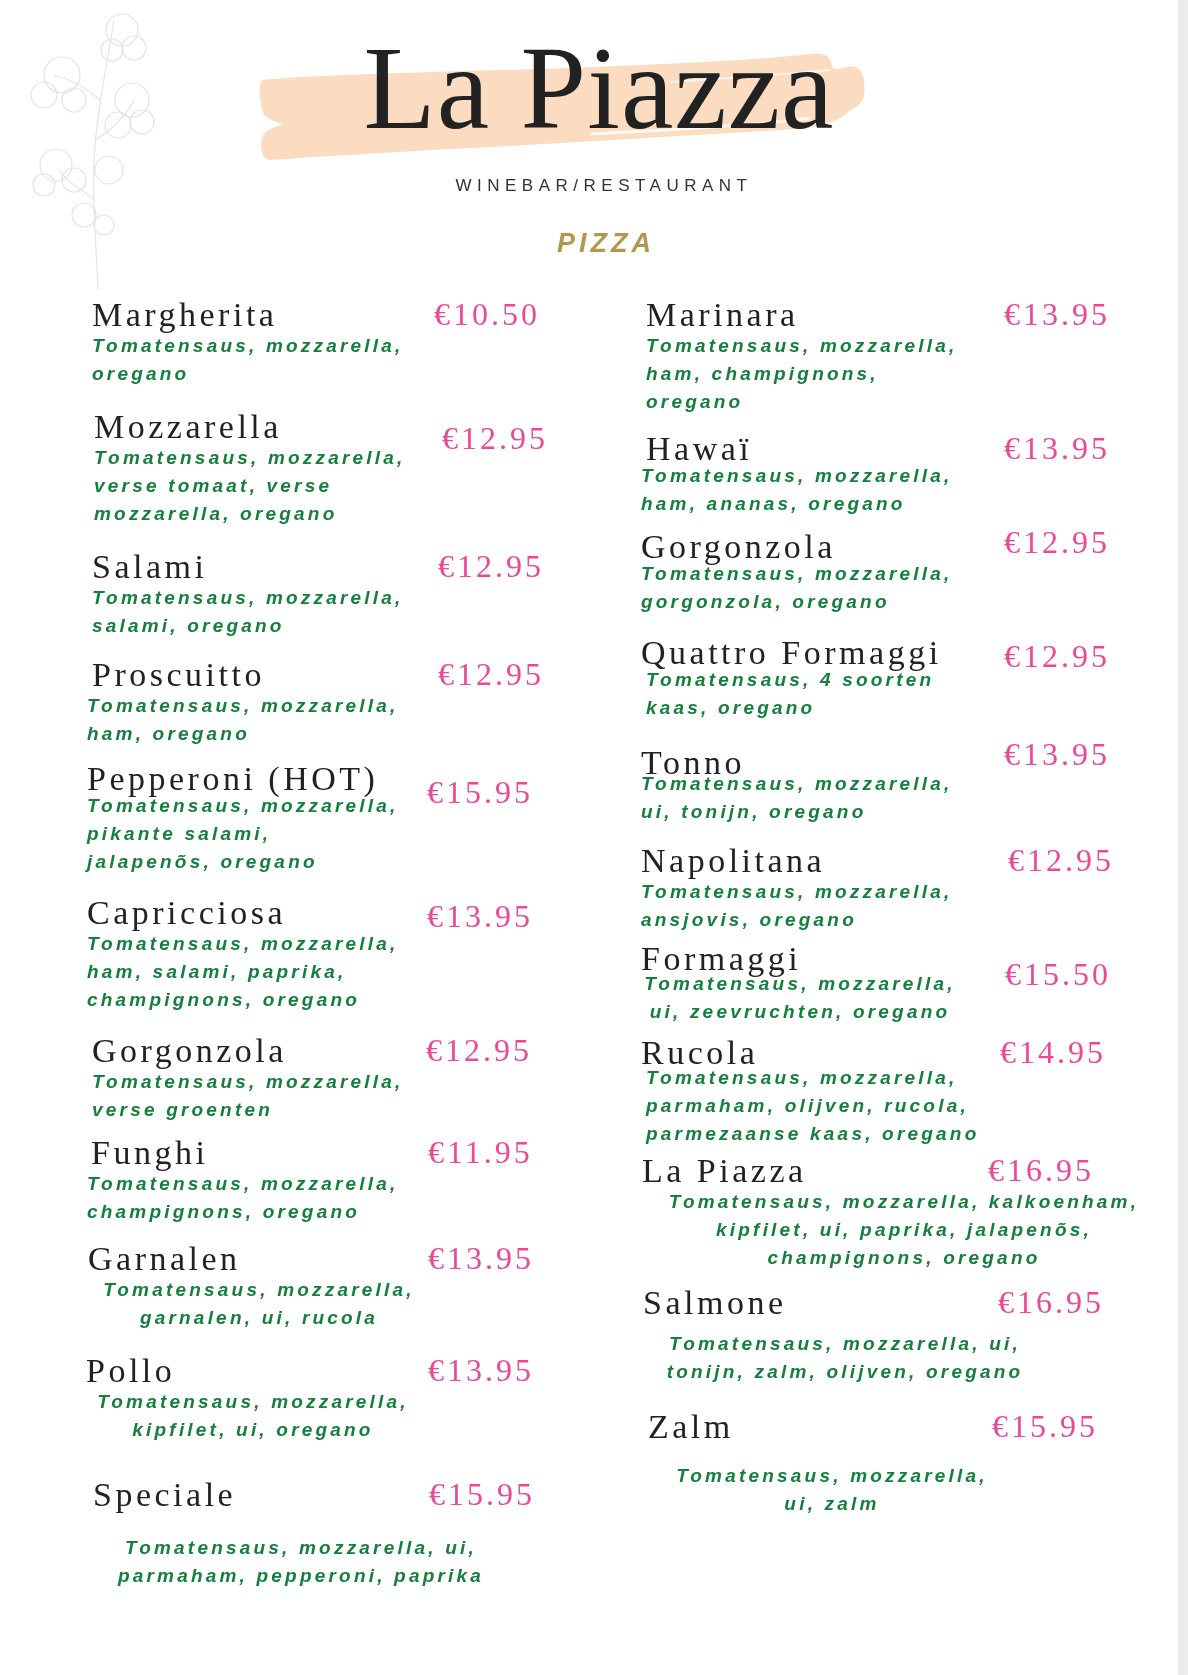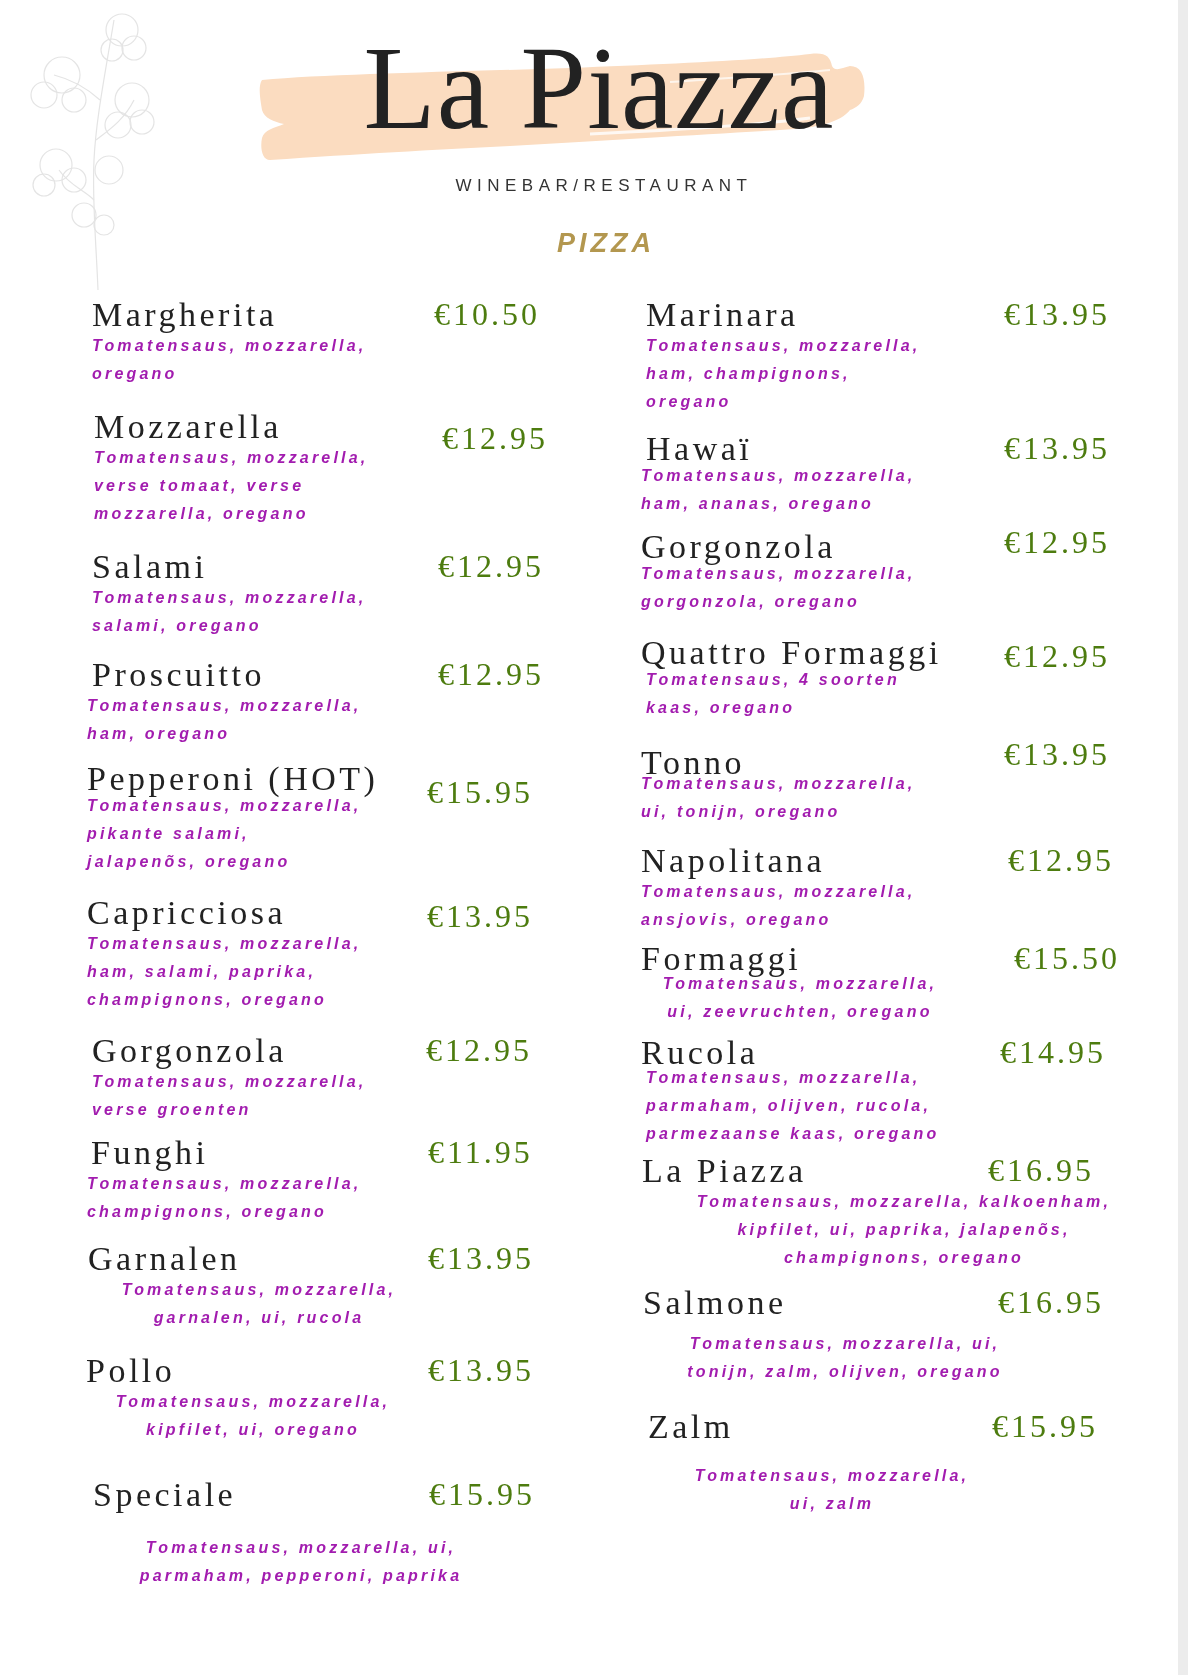--- a/index.html
+++ b/index.html
@@ -35,27 +35,27 @@
       font-size: 27px; letter-spacing: 4px; color: #b3974f; padding-left: 12px;
     }
     .item { position: absolute; }
     .name {
       position: absolute; left: 0; top: 0; white-space: nowrap;
       font-family: "Liberation Serif", serif; font-size: 34px; color: #222222;
       letter-spacing: 3.5px; line-height: 1;
     }
     .price {
       position: absolute; top: 0; white-space: nowrap;
-      font-family: "Liberation Serif", serif; font-size: 32px; color: #4d7c0f;
+      font-family: "Liberation Serif", serif; font-size: 32px; color: #ec4899;
       letter-spacing: 3px; line-height: 1;
     }
     .desc {
       position: absolute; white-space: pre; line-height: 28px;
       font-family: "Liberation Sans", sans-serif; font-weight: bold; font-style: italic;
-      font-size: 16px; letter-spacing: 3.2px; color: #a21caf;
+      font-size: 19px; letter-spacing: 3.2px; color: #15803d;
     }
     .desc.center { text-align: center; }
   </style>
 </head>
 <body>
 
 <div class="edge"></div>
 
 <svg class="herb" viewBox="0 0 150 290" fill="none" stroke="#e4e4e4" stroke-width="1.2">
   <path d="M84 290 C82 240 78 200 80 160 C82 120 90 80 100 20"></path>
@@ -209,21 +209,21 @@
 
 <div class="item" style="left:641px; top:844px;">
   <div class="name">Napolitana</div>
   <div class="price" style="left:367px;">€12.95</div>
   <div class="desc" style="left:0; top:34px;">Tomatensaus, mozzarella,
 ansjovis, oregano</div>
 </div>
 
 <div class="item" style="left:641px; top:942px;">
   <div class="name">Formaggi</div>
-  <div class="price" style="left:373px;">€15.50</div>
+  <div class="price" style="left:364px;margin-top:16px;">€15.50</div>
   <div class="desc center" style="left:-16px; top:28px; width:350px;">Tomatensaus, mozzarella,
 ui, zeevruchten, oregano</div>
 </div>
 
 <div class="item" style="left:641px; top:1036px;">
   <div class="name">Rucola</div>
   <div class="price" style="left:359px;">€14.95</div>
   <div class="desc" style="left:5px; top:28px;">Tomatensaus, mozzarella,
 parmaham, olijven, rucola,
 parmezaanse kaas, oregano</div>

